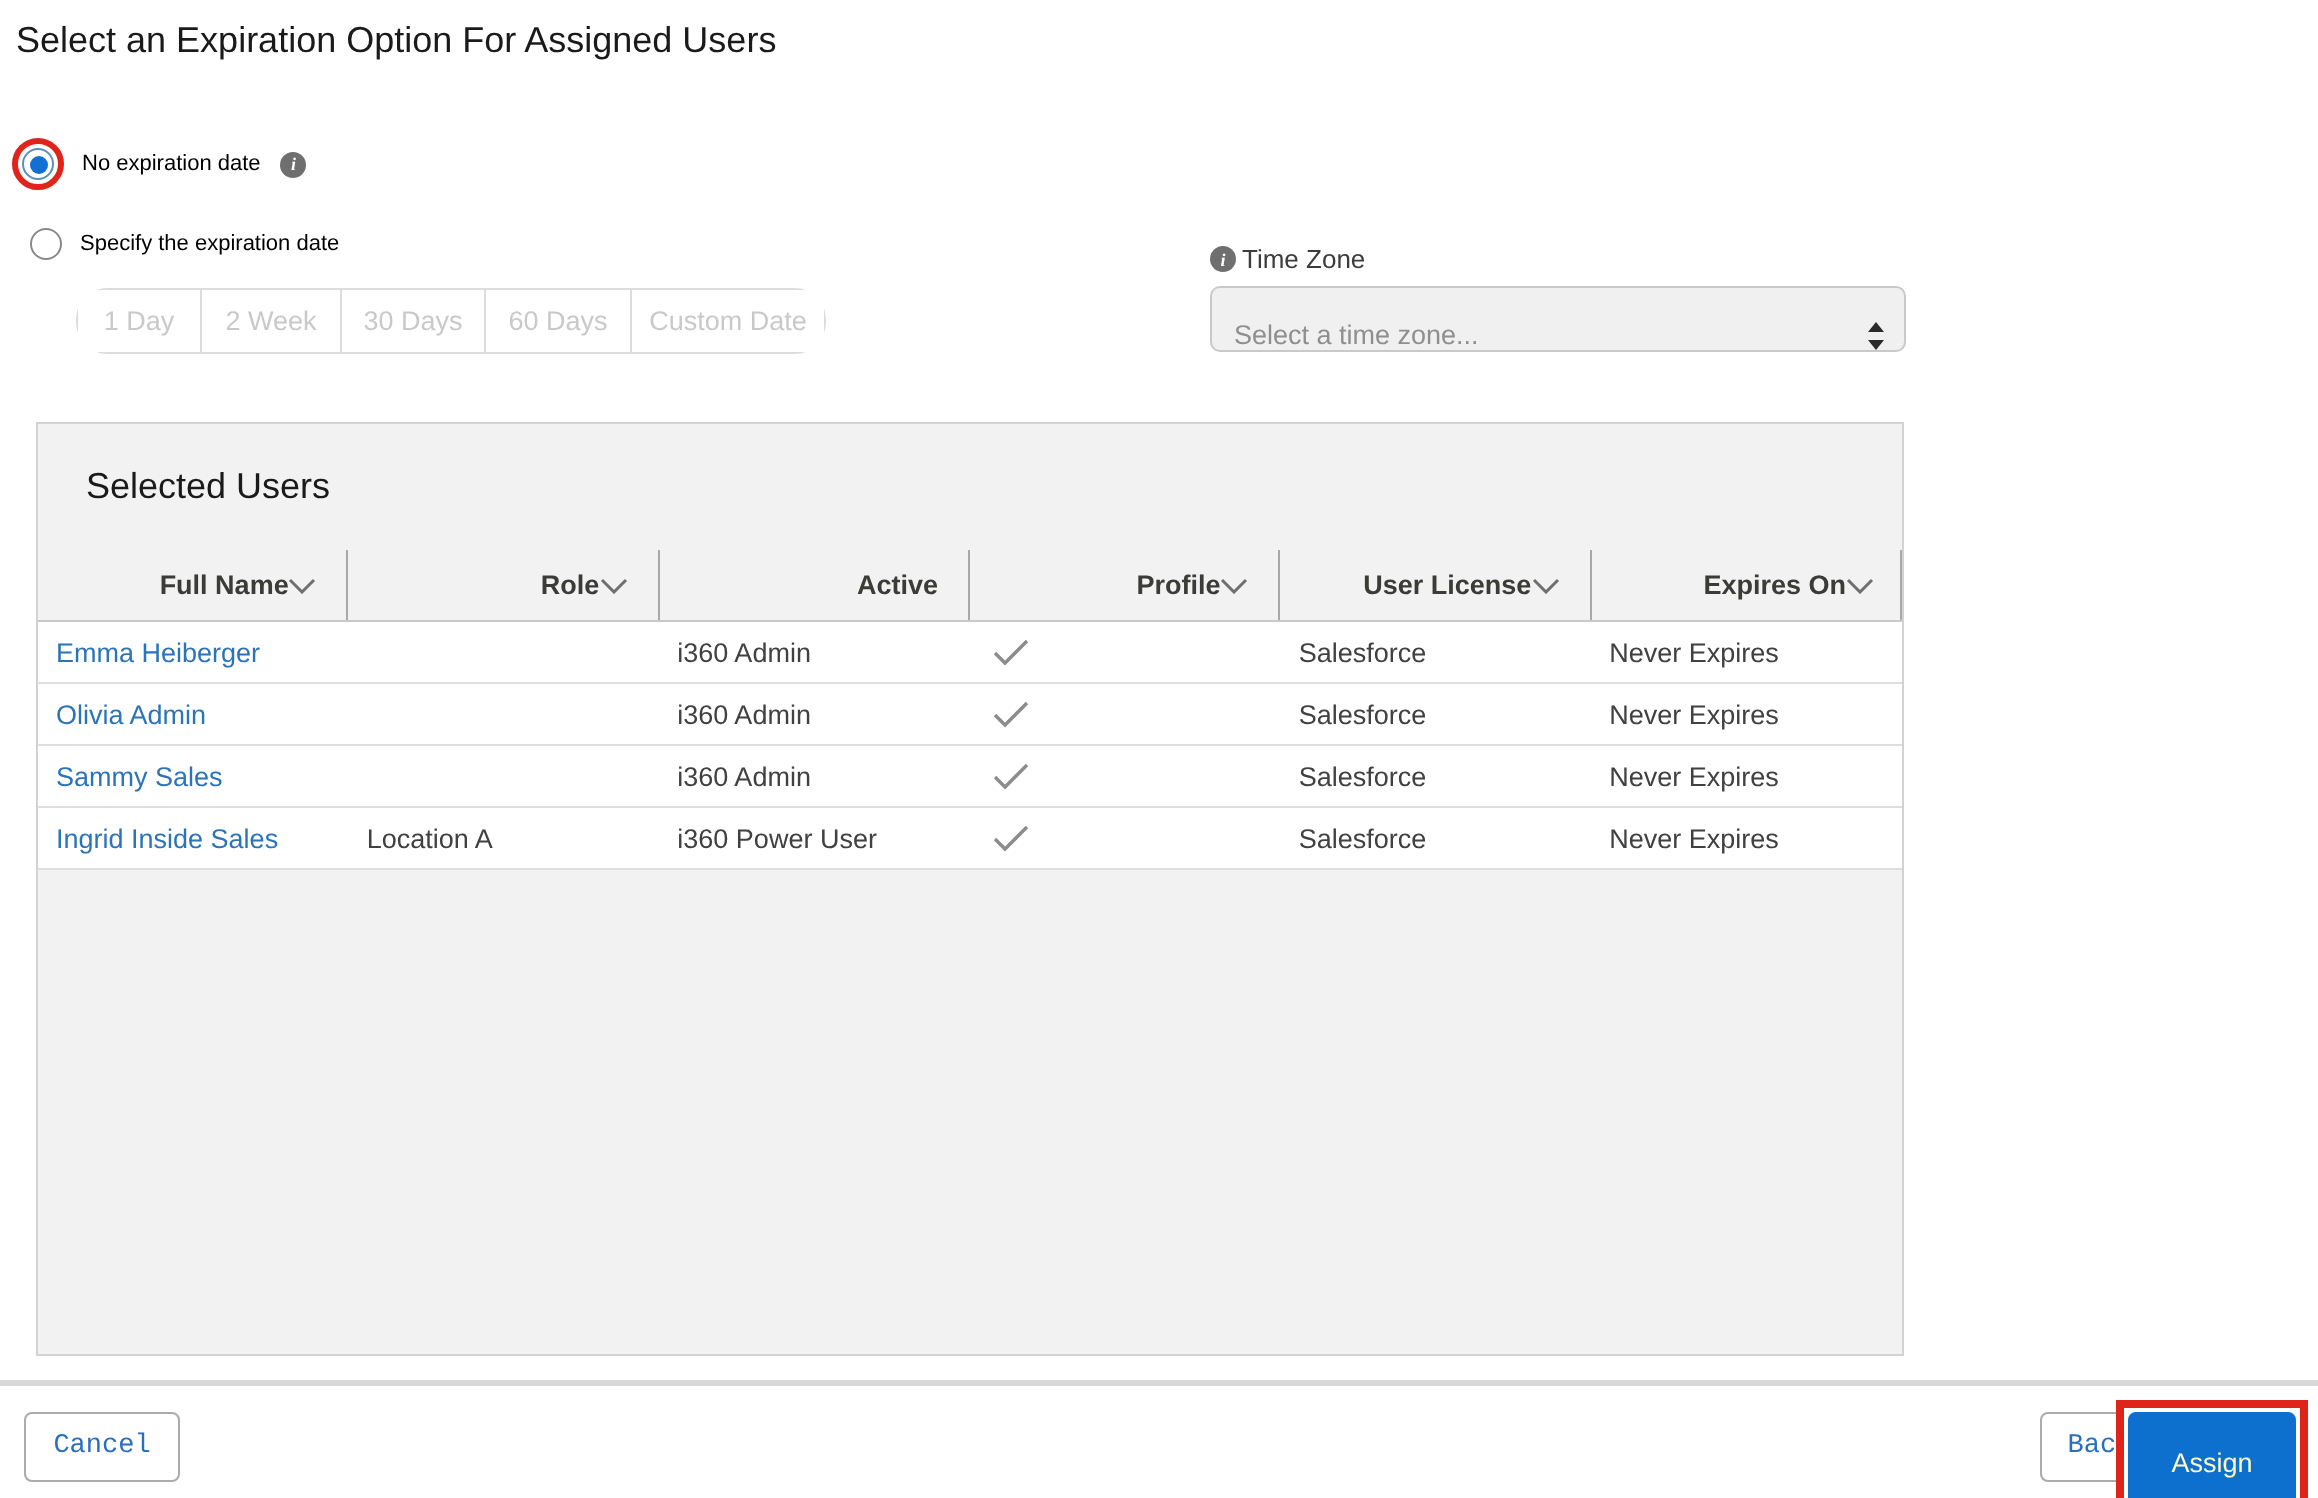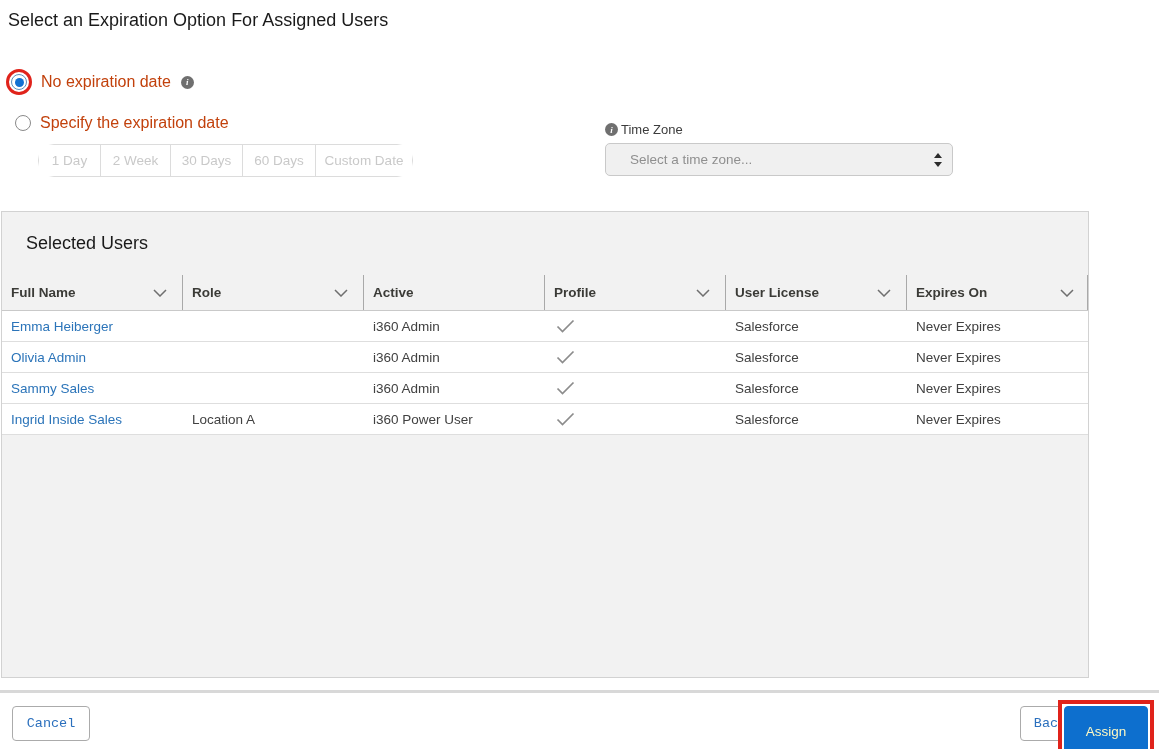--- a/index.html
+++ b/index.html
@@ -11,52 +11,52 @@
   .page-title{position:absolute;left:8px;top:10px;font-size:18px;font-weight:400;color:#1a1a1a;margin:0;}
   
   .opt-row{position:absolute;display:flex;align-items:center;}
   .opt-row-1{left:6px;top:69px;}
   .opt-row-2{left:15px;top:114px;}
   .radio{width:16px;height:16px;border:1px solid #8a8a8a;border-radius:50%;
     background:#fff;box-sizing:border-box;display:inline-flex;align-items:center;justify-content:center;flex:none;}
   .radio.checked{border-color:#5b8fbe;}
   .radio.checked::after{content:"";width:9px;height:9px;border-radius:50%;background:#1170d2;}
   .annot-ring{display:inline-flex;border:3px solid #e0231b;border-radius:50%;padding:2px;flex:none;}
-  .opt-label{font-size:16px;color:#c2410c;margin-left:9px;}
+  .opt-label{font-size:11px;color:#000000;margin-left:9px;}
   .info-icon{width:13px;height:13px;border-radius:50%;background:#6f6f6f;color:#fff;
     display:inline-flex;align-items:center;justify-content:center;
     font:italic 700 9px "Liberation Serif",serif;margin-left:10px;flex:none;}
   
   .dur-group{position:absolute;left:38px;top:144px;display:flex;height:33px;
     border:1px solid #dcdcdc;border-radius:16px;background:#fff;box-sizing:border-box;}
   .dur-btn{background:#fff;border:none;border-left:1px solid #dcdcdc;color:#c9c9c9;
     font-family:"Liberation Sans",sans-serif;font-size:13.5px;padding:0;cursor:default;}
   .dur-btn:first-child{border-left:none;border-radius:4px 0 0 4px;}
   .dur-btn:last-child{border-radius:0 4px 4px 0;}
   .dur-btn:nth-child(1){width:61px}.dur-btn:nth-child(2){width:70px}
   .dur-btn:nth-child(3){width:72px}.dur-btn:nth-child(4){width:73px}
   .dur-btn:nth-child(5){width:97px}
   
   .tz-block{position:absolute;left:605px;top:122px;}
   .tz-label-row{display:flex;align-items:center;font-size:13px;color:#3c3c3c;}
   .tz-label-row .info-icon{margin:0 3px 0 0;}
   .tz-select{margin-top:6px;width:348px;height:33px;box-sizing:border-box;background:#f0f0f0;
-    border:1px solid #c9c9c9;border-radius:5px;display:flex;align-items:center;
-    justify-content:space-between;padding:0 10px 0 24px;cursor:default;}
+    border:1px solid #c9c9c9;border-radius:5px;display:flex;align-items:flex-end;
+    justify-content:space-between;padding:0 10px 0 11px;cursor:default;}
   .tz-placeholder{font-size:13.5px;color:#8f8f8f;}
   .spinner{display:flex;flex-direction:column;gap:4px;}
   .spinner .up{width:0;height:0;border-left:4px solid transparent;border-right:4px solid transparent;border-bottom:5px solid #2b2b2b;}
   .spinner .down{width:0;height:0;border-left:4px solid transparent;border-right:4px solid transparent;border-top:5px solid #2b2b2b;}
   
-  .panel{position:absolute;left:1px;top:211px;width:1088px;height:467px;box-sizing:border-box;
+  .panel{position:absolute;left:18px;top:211px;width:934px;height:467px;box-sizing:border-box;
     background:#f2f2f2;border:1px solid #d2d2d2;}
   .panel-title{position:absolute;left:24px;top:21px;font-size:18px;font-weight:400;color:#1a1a1a;margin:0;}
   .thead{position:absolute;left:0;right:0;top:63px;height:35px;display:flex;
     border-bottom:1px solid #c9c9c9;box-sizing:content-box;}
-  .th{width:16.6667%;box-sizing:border-box;display:flex;align-items:center;justify-content:space-between;
+  .th{width:16.6667%;box-sizing:border-box;display:flex;align-items:center;justify-content:flex-end;
     padding:0 15px 0 9px;font-size:13.5px;font-weight:700;color:#3b3b37;border-right:1px solid #a9a9a9;}
   .th:last-child{padding-right:13px;}
   .chev{flex:none;}
   .tbody{position:absolute;left:0;right:0;top:99px;}
   .tr{display:flex;height:30px;align-items:center;background:#fff;border-bottom:1px solid #dedede;}
   .td{width:16.6667%;box-sizing:border-box;padding-left:9px;font-size:13.5px;color:#414141;
     white-space:nowrap;overflow:hidden;}
   .td a{color:#2b74b9;text-decoration:none;}
   .td .check-wrap{display:inline-block;margin-left:2px;margin-top:3px;}
   

